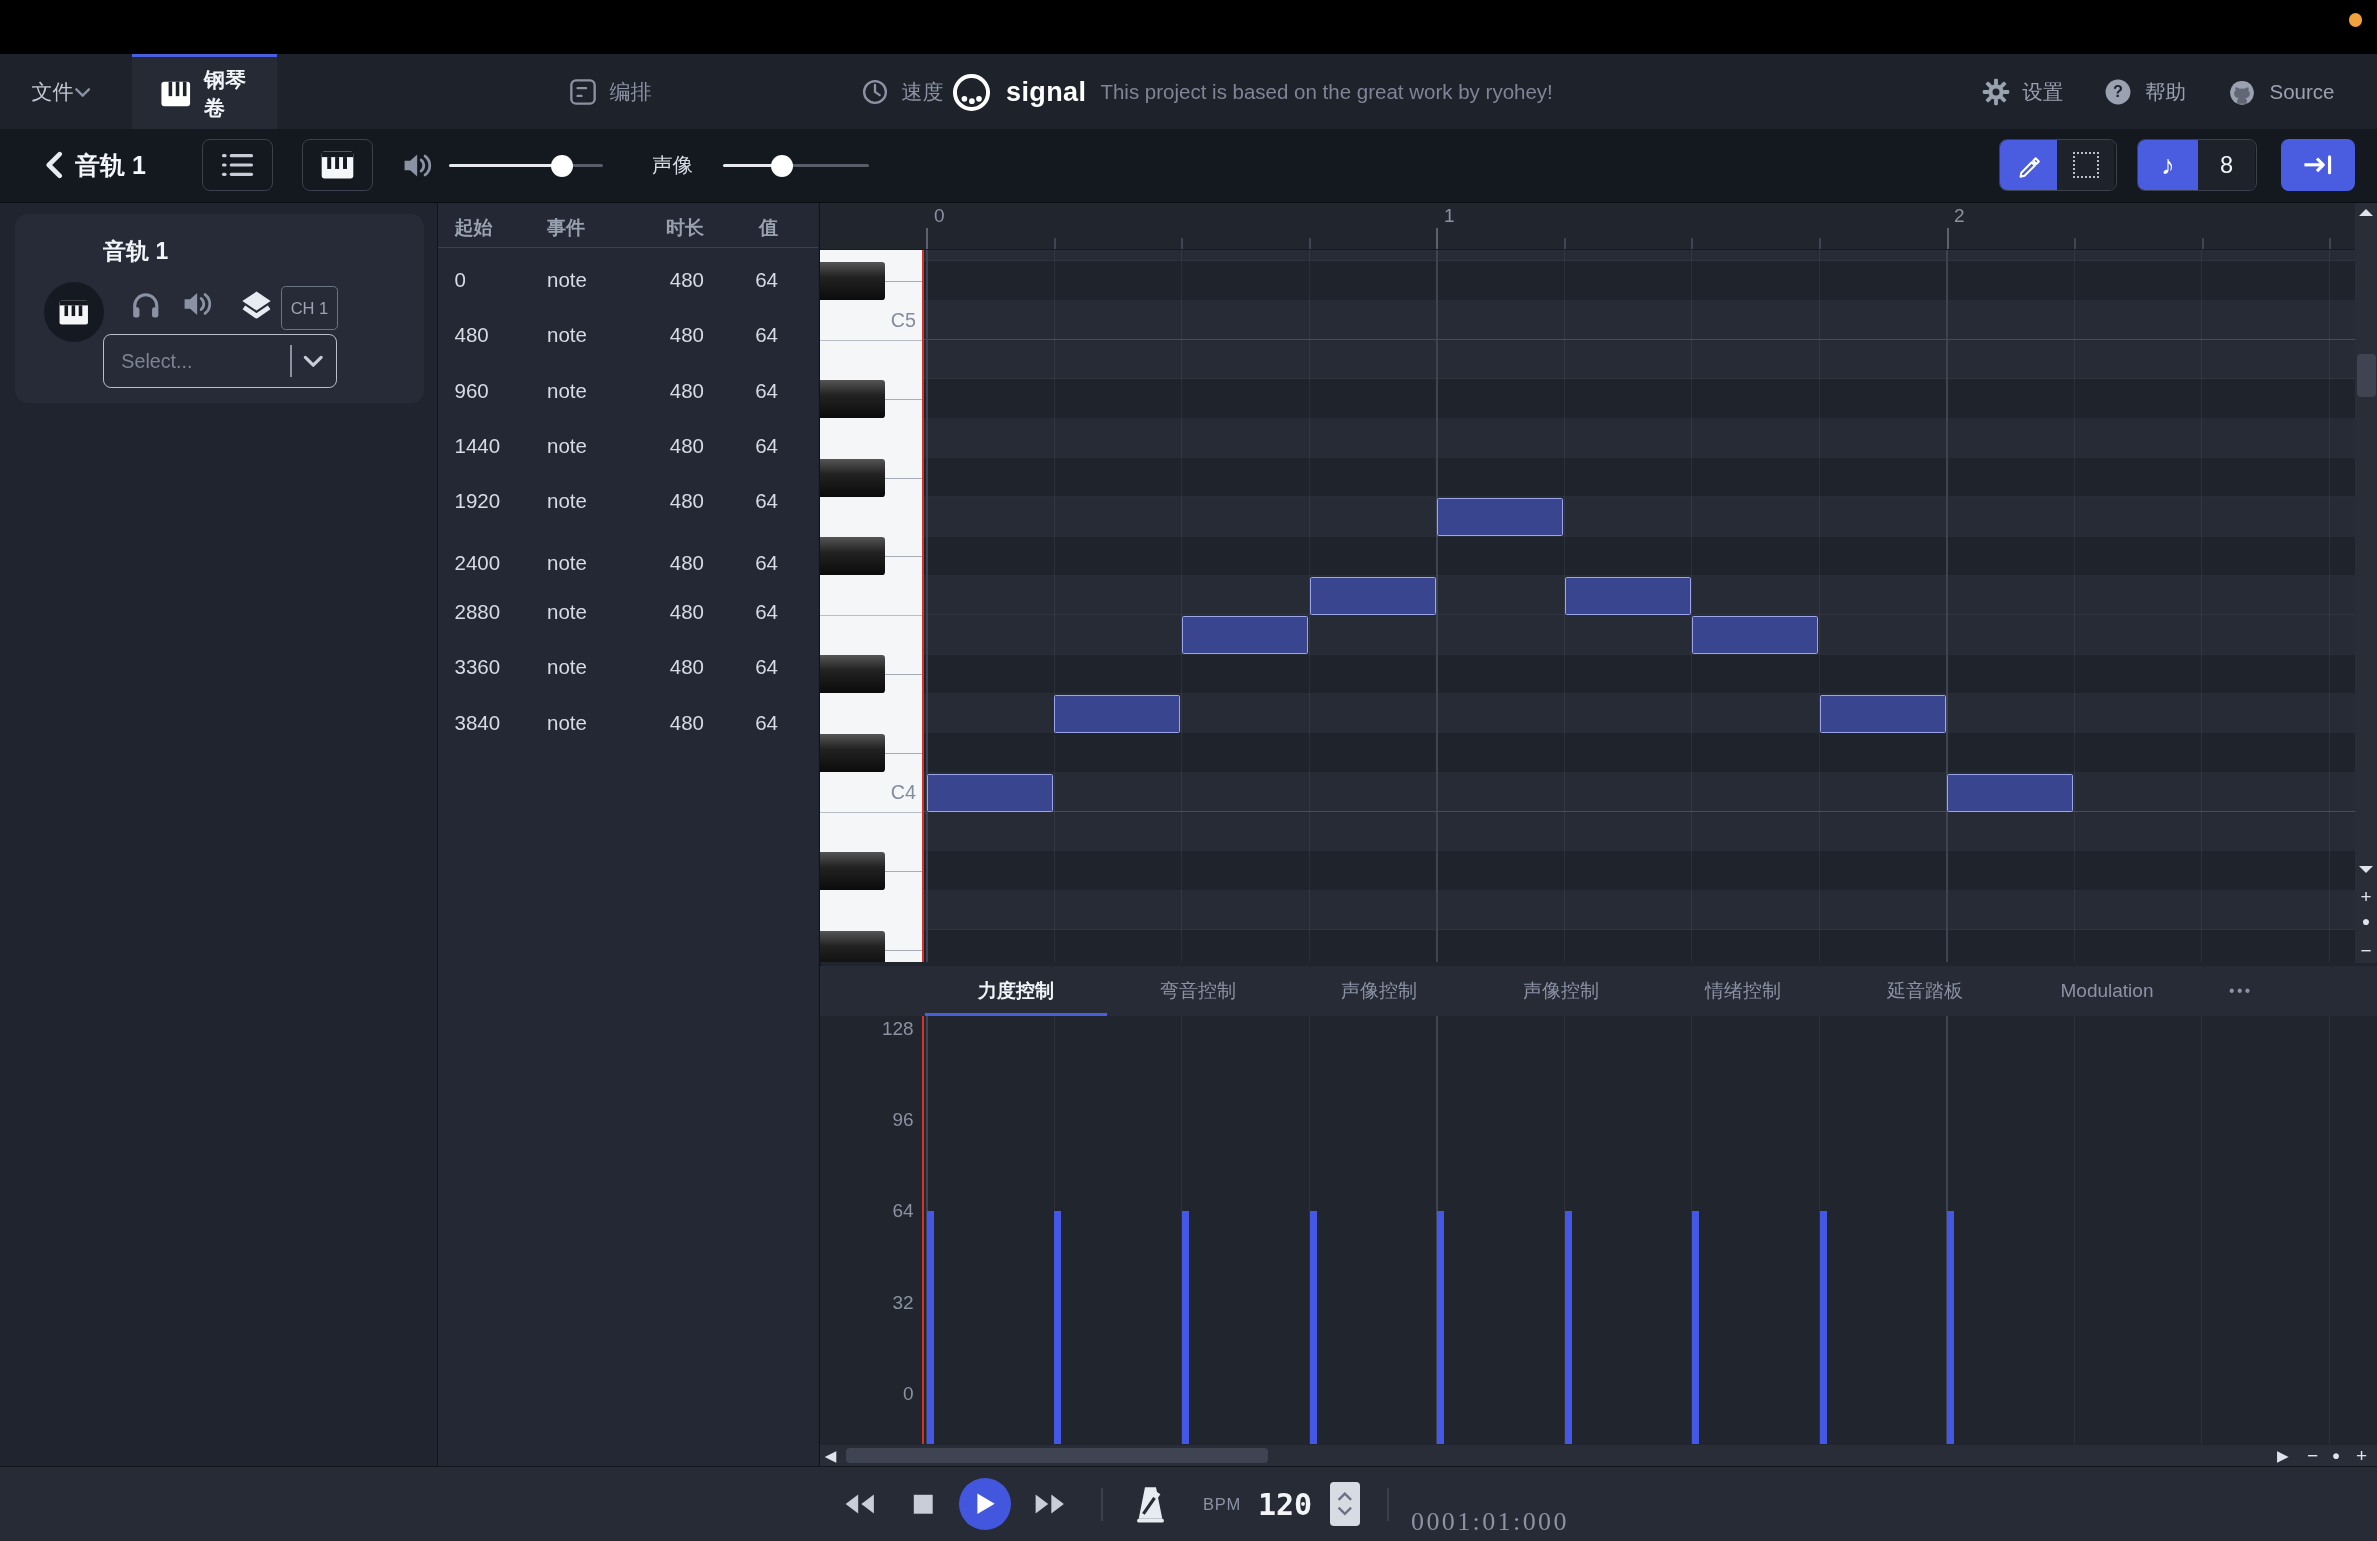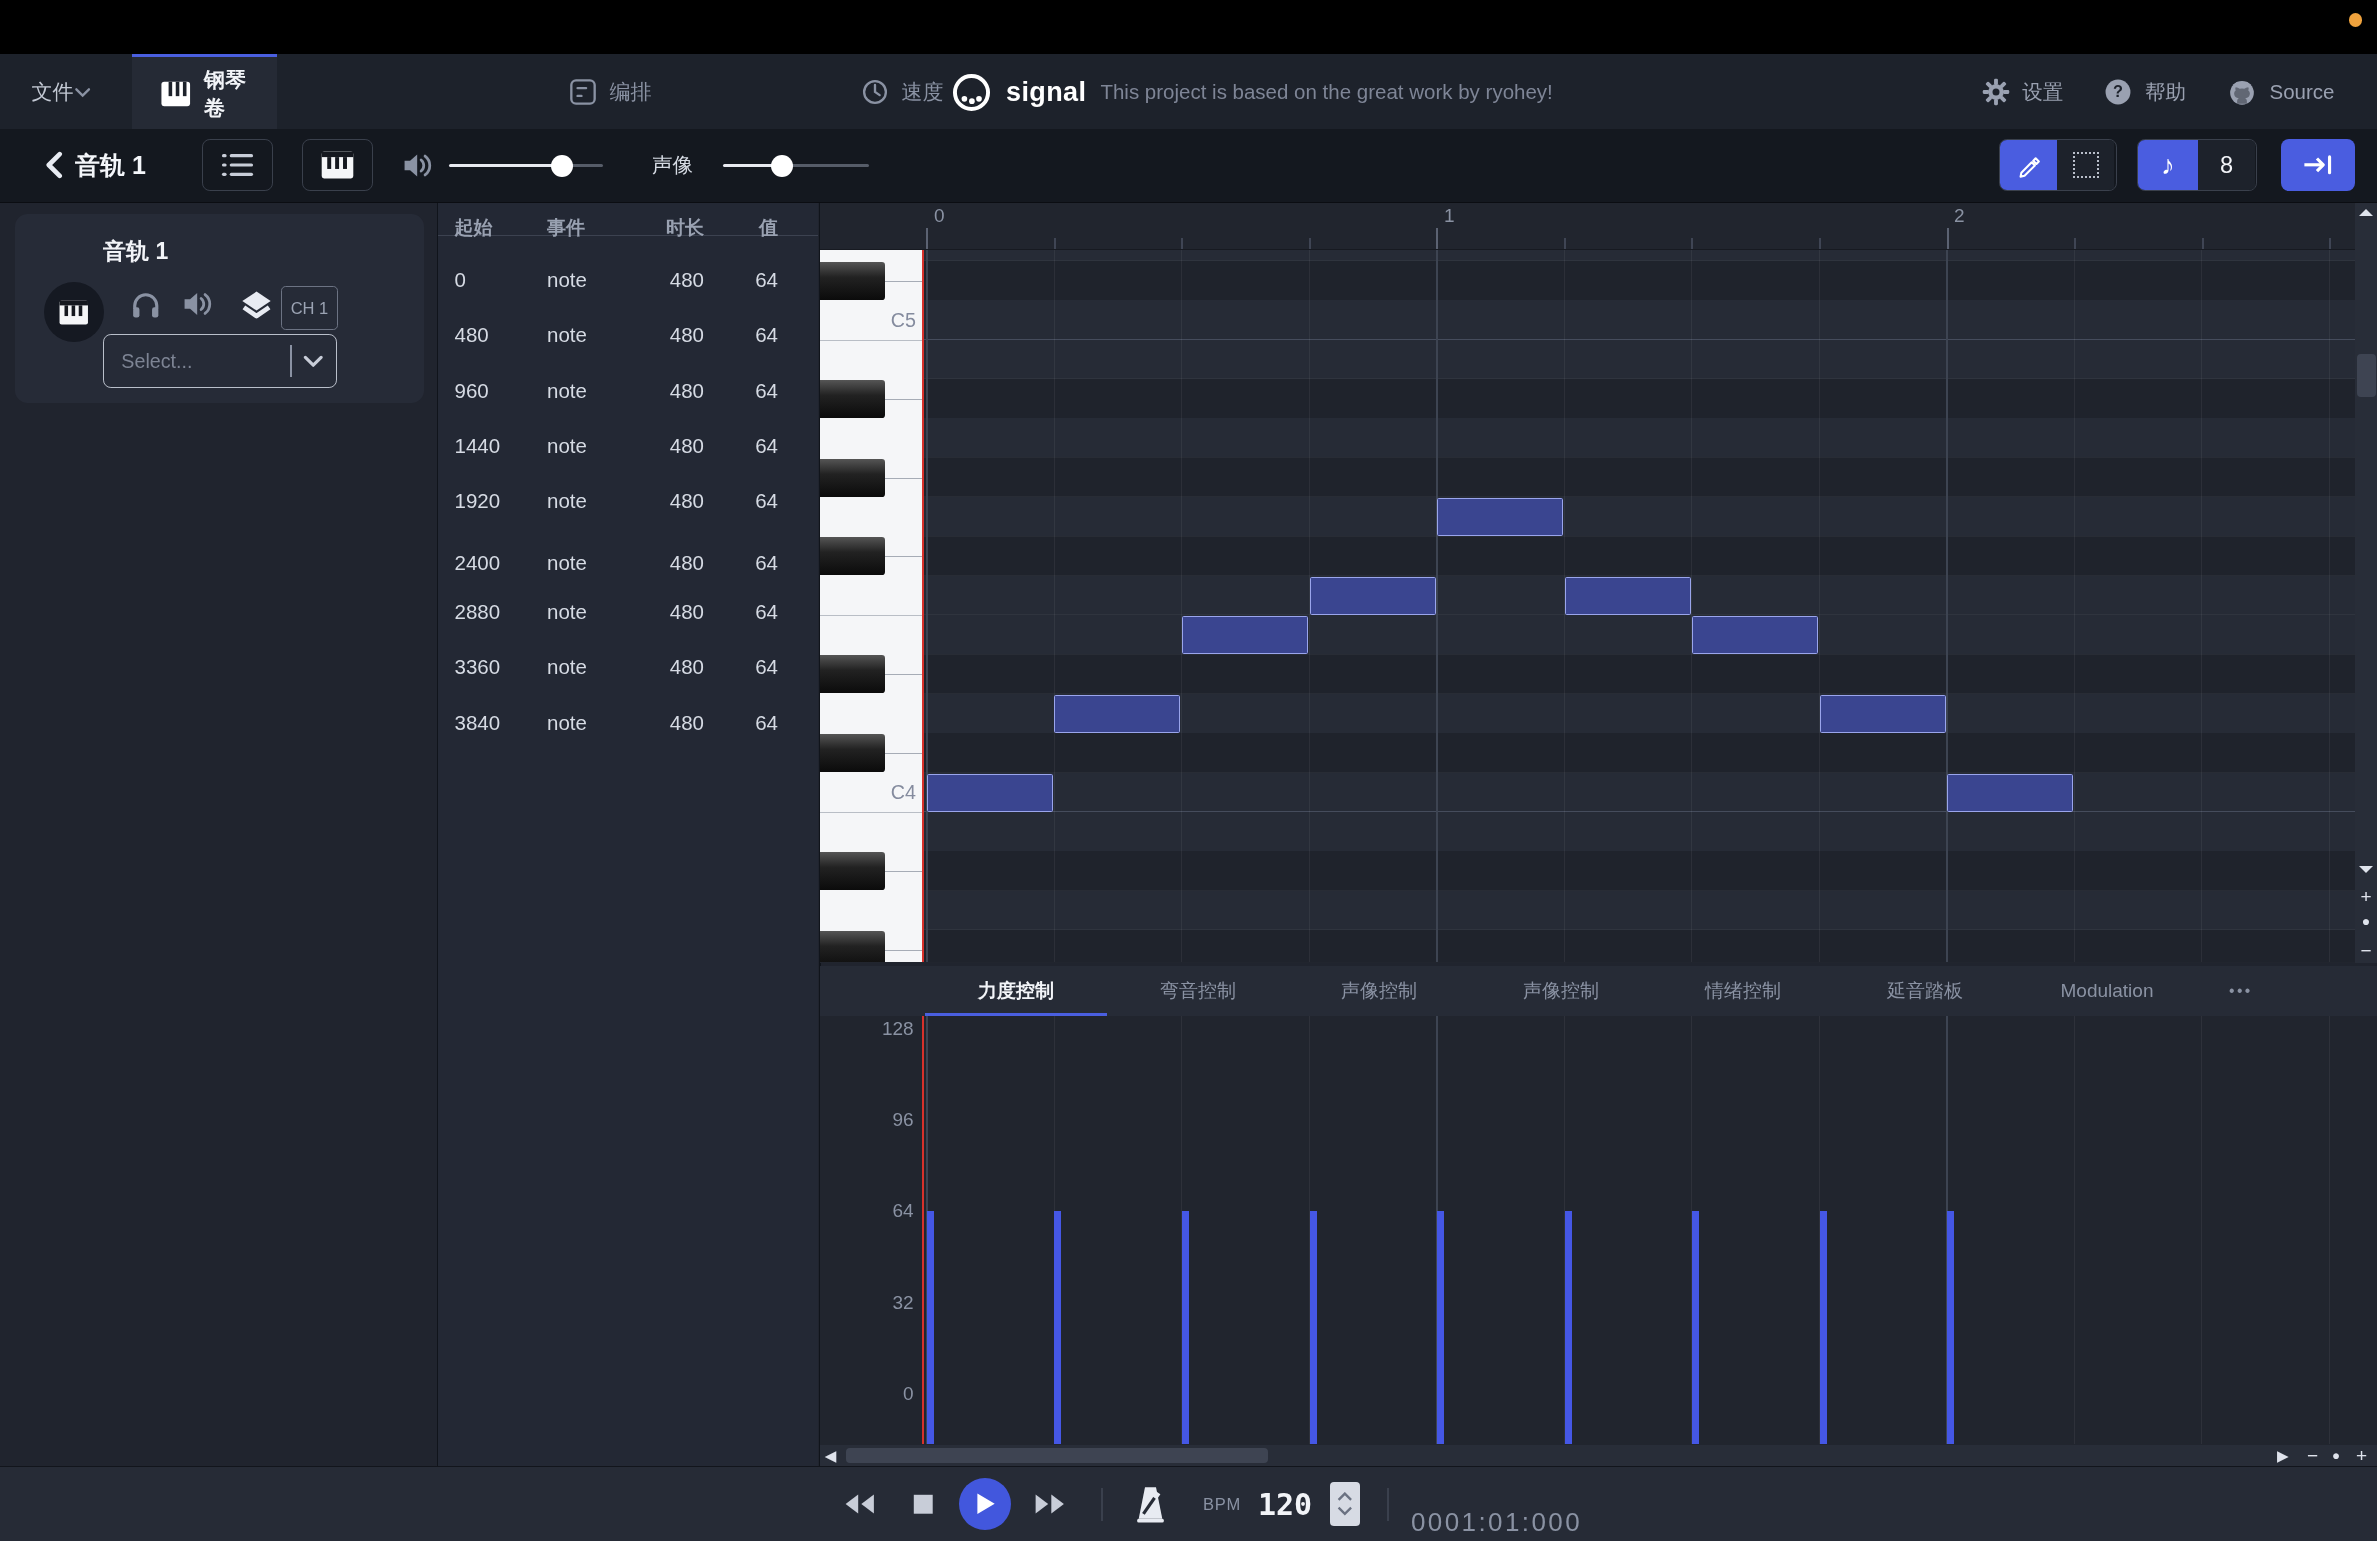--- a/index.html
+++ b/index.html
@@ -57,21 +57,21 @@
   #inst-select{left:88px;top:120px;width:234px;height:54px;border:1.6px solid #b9bfca;border-radius:7.9px;
                box-sizing:border-box;display:flex;align-items:center;}
   #inst-placeholder{font-size:19.7px;color:#7d8494;margin-left:17.3px;flex:1;}
   #inst-divider{width:1.6px;height:31.5px;background:#8a92a3;margin-right:11px;}
   #add-track{left:0;top:233px;width:437px;height:47px;display:flex;align-items:center;justify-content:center;
              gap:14px;font-size:21px;color:#8a92a3;}
   .v-divider{width:1.6px;background:#10141b;top:203px;height:1263px;}
 
   
   #event-table{left:438px;top:203px;width:380px;height:1263px;background:#232834;}
-  #et-header{left:0;top:0;width:380px;height:33px;border-bottom:0.8px solid #3c4250;box-sizing:border-box;}
+  #et-header{left:0;top:0;width:380px;height:45px;border-bottom:0.8px solid #3c4250;box-sizing:border-box;}
   .et-hcell{position:absolute;top:0;height:49px;display:flex;align-items:center;font-size:19px;font-weight:bold;color:#99a1b1;}
   .et-row{position:absolute;left:0;width:380px;height:55px;}
   .et-cell{position:absolute;top:0;height:55px;display:flex;align-items:center;font-size:20.5px;color:#d6dbe4;}
   .ra{justify-content:flex-end;}
 
   
   #piano-roll{left:820px;top:203px;width:1557px;height:760px;background:#21252e;}
   #ruler{left:0;top:0;width:1557px;height:47px;border-bottom:1.6px solid #171a21;box-sizing:border-box;}
   .ruler-num{position:absolute;top:1.6px;font-size:19px;color:#8a92a3;}
   .tick{position:absolute;width:1.6px;background:#5b6272;}
@@ -116,21 +116,21 @@
   
   #transport{left:0;top:1466px;width:2377px;height:76px;background:#262b36;border-top:1.6px solid #12151c;box-sizing:border-box;}
   .tr-item{position:absolute;top:0;height:74px;display:flex;align-items:center;}
   #play-btn{left:959px;top:11px;width:52px;height:52px;border-radius:50%;background:#4257dd;
             display:flex;align-items:center;justify-content:center;}
   .tr-divider{position:absolute;top:20.5px;width:1.6px;height:33px;background:#3a404d;}
   #bpm-label{font-size:16.5px;color:#8a92a3;letter-spacing:0.8px;}
   #bpm-value{font-family:"DejaVu Sans Mono",monospace;font-size:30px;font-weight:bold;color:#f2f4f8;}
   #bpm-spinner{left:1330px;top:15px;width:30px;height:44px;background:#d7dbe4;border-radius:3.9px;
                display:flex;flex-direction:column;align-items:center;justify-content:center;gap:4.7px;}
-  #time-display{font-family:Liberation Sans, sans-serif;font-size:26px;color:#8a92a3;letter-spacing:2.4px;margin-top:36px;}
+  #time-display{font-family:Liberation Serif, serif;font-size:26px;color:#8a92a3;letter-spacing:2.4px;margin-top:36px;}
 </style>
 </head>
 <body>
 
 <div id="root">
 
   <div class="abs" id="top-strip"></div>
   <div class="abs" id="record-dot" style="background: rgb(239, 162, 61);"></div>
 
   <div class="abs" id="header">

